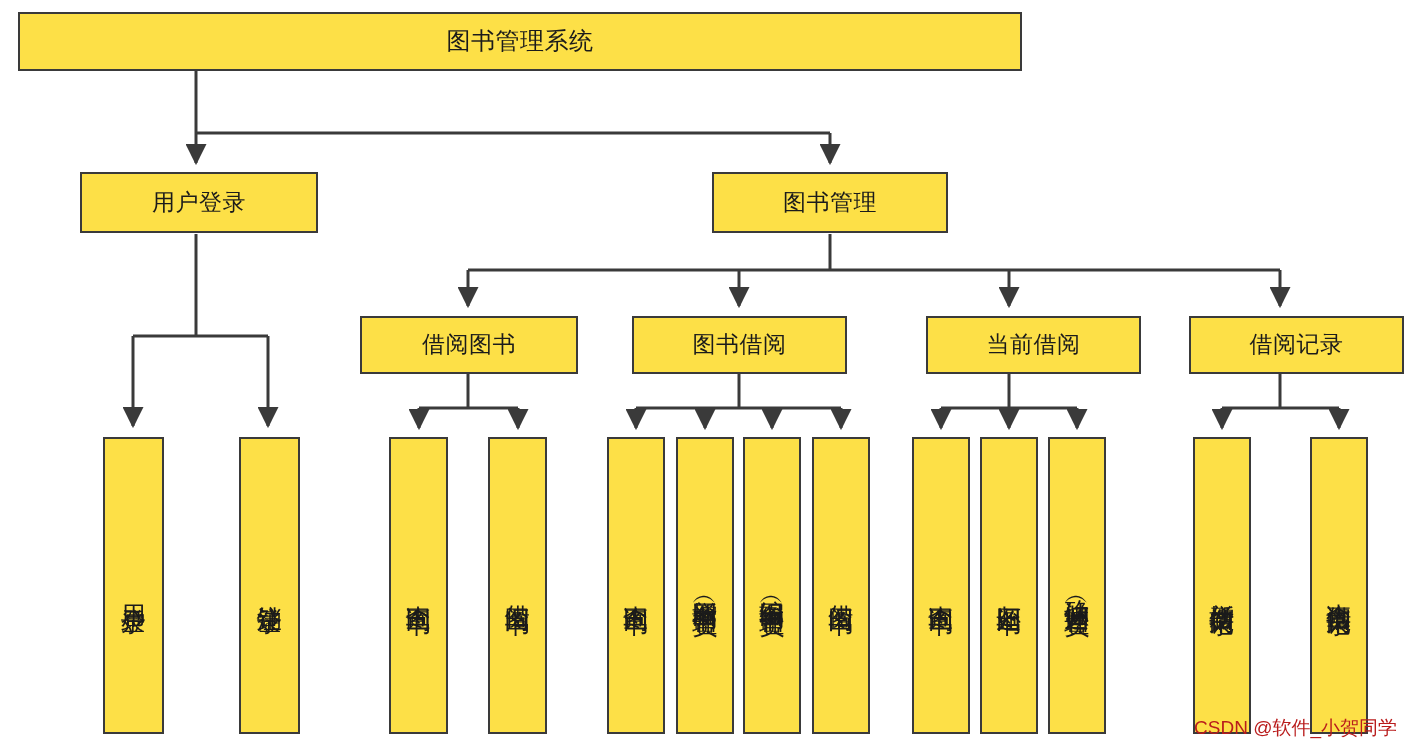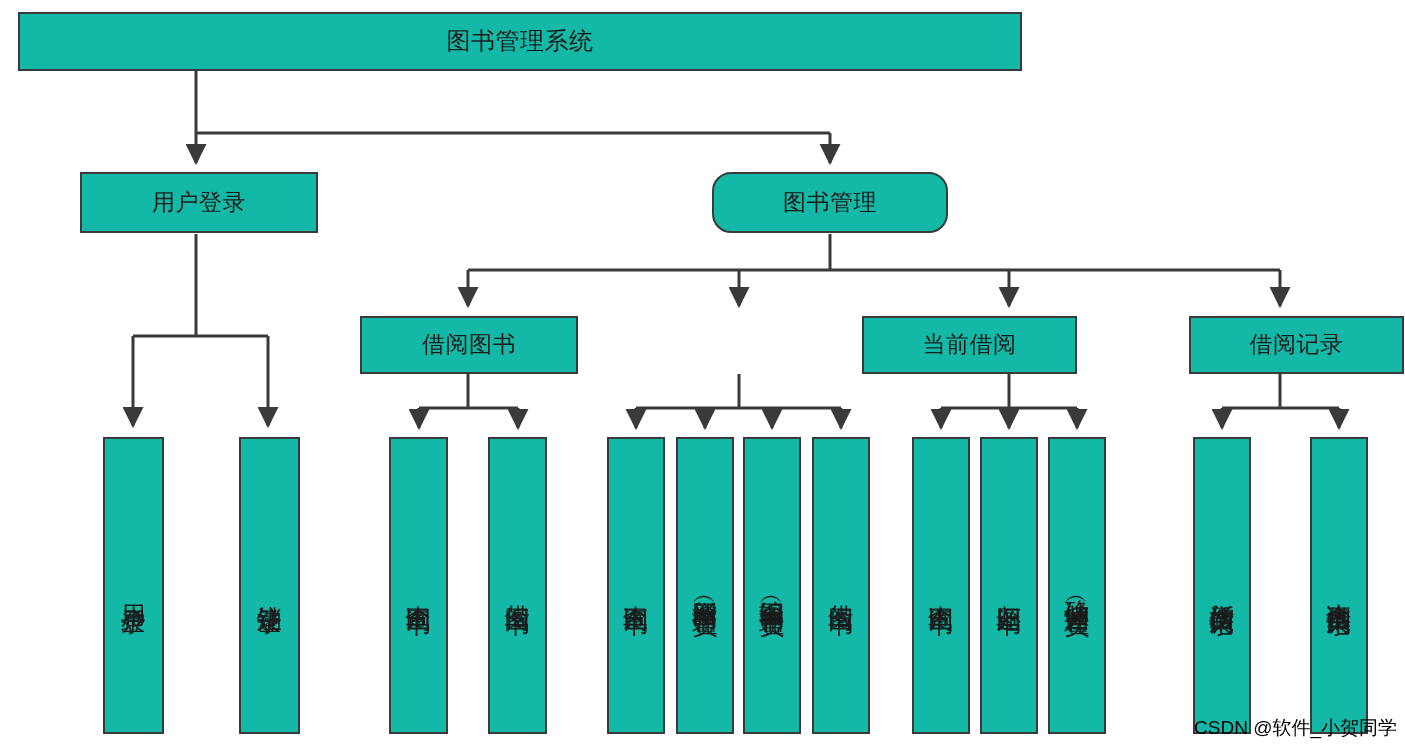--- a/index.html
+++ b/index.html
@@ -20,21 +20,21 @@
   #wires {
     position: absolute;
     left: 0;
     top: 0;
     width: 1405px;
     height: 747px;
   }
   .node {
     position: absolute;
     box-sizing: border-box;
-    background: #14b8a6;
+    background: #fde047;
     border: 2px solid #3a3a3a;
     display: flex;
     align-items: center;
     justify-content: center;
     color: #1b1b1b;
   }
   .node .label {
     display: block;
     text-align: center;
     line-height: 1.18;
@@ -63,21 +63,21 @@
     justify-content: center;
   }
   .node.vert.tall .label {
     align-items: flex-start;
   }
   #watermark {
     position: absolute;
     right: 8px;
     bottom: 6px;
     font-size: 19px;
-    color: #000000;
+    color: #b91c1c;
     white-space: nowrap;
     pointer-events: none;
   }
 </style>
 </head>
 <body>
 
 <div id="canvas">
 
   <svg id="wires" viewBox="0 0 1405 747" xmlns="http://www.w3.org/2000/svg">
@@ -131,28 +131,31 @@
     </g>
   </svg>
 
   <div class="node root horiz" style="left:18px; top:12px; width:1004px; height:59px;">
     <span class="label">图书管理系统</span>
   </div>
 
   <div class="node horiz" style="left:80px; top:172px; width:238px; height:61px;">
     <span class="label">用户登录</span>
   </div>
-  <div class="node horiz" style="left:712px; top:172px; width:236px; height:61px;border-radius:19px;">
+  <div class="node horiz" style="left:712px; top:172px; width:236px; height:61px;">
     <span class="label">图书管理</span>
   </div>
 
   <div class="node horiz" style="left:360px; top:316px; width:218px; height:58px;">
     <span class="label">借阅图书</span>
   </div>
-  <div class="node horiz" style="left:862px; top:316px; width:215px; height:58px;">
+  <div class="node horiz" style="left:632px; top:316px; width:215px; height:58px;">
+    <span class="label">图书借阅</span>
+  </div>
+  <div class="node horiz" style="left:926px; top:316px; width:215px; height:58px;">
     <span class="label">当前借阅</span>
   </div>
   <div class="node horiz" style="left:1189px; top:316px; width:215px; height:58px;">
     <span class="label">借阅记录</span>
   </div>
 
   <div class="node vert" style="left:103px; top:437px; width:61px; height:297px;">
     <span class="label">用户登录</span>
   </div>
   <div class="node vert" style="left:239px; top:437px; width:61px; height:297px;">

